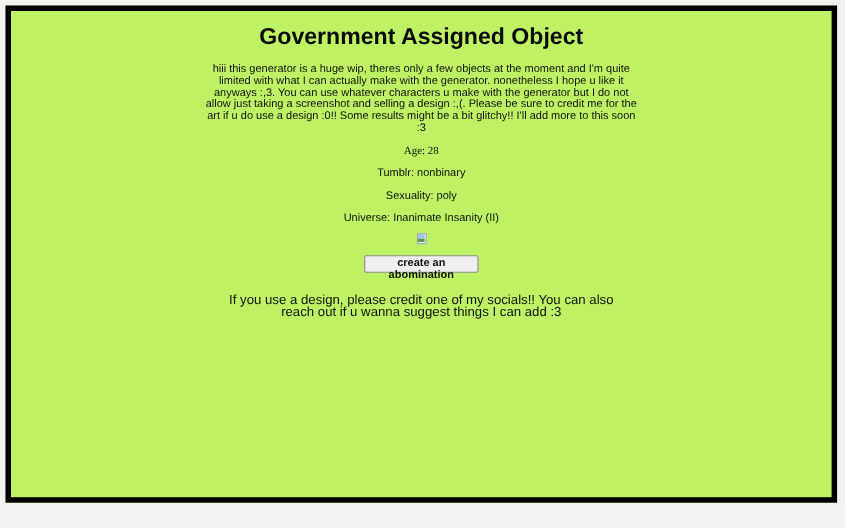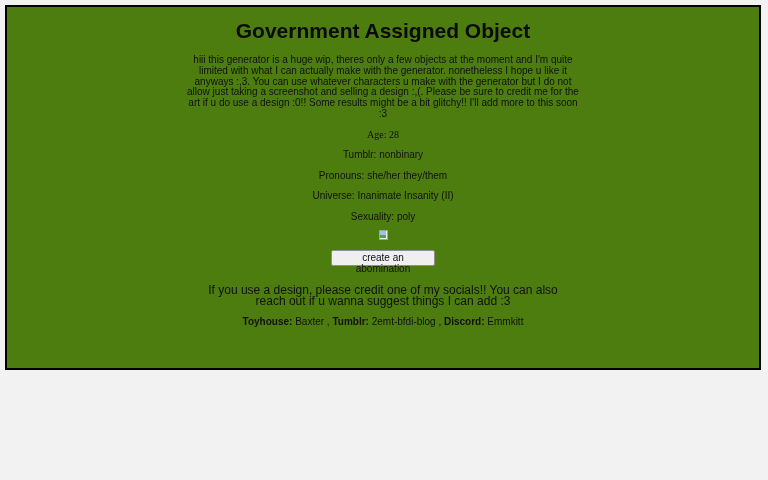--- a/index.html
+++ b/index.html
@@ -8,23 +8,23 @@
       width: 768px;
       height: 480px;
       background: #f2f2f2;
       overflow: hidden;
     }
     .page {
       position: absolute;
       left: 5px;
       top: 5px;
       width: 756px;
-      height: 365px;
-      background: #4d7c0f;
-      border: 2px solid #000000;
+      height: 452px;
+      background: #bef264;
+      border: 5px solid #000000;
       box-sizing: border-box;
       font-family: "Liberation Sans", sans-serif;
       color: #111;
       text-align: center;
     }
     .title {
       margin: 12px 0 0 0;
       font-size: 21px;
       font-weight: bold;
       line-height: 24px;
@@ -85,20 +85,21 @@
       line-height: 11px;
       padding: 1px 4px 2px 4px;
       background: #efefef;
       color: #111;
       border: 1px solid #8f8f8f;
       border-radius: 2px;
       height: 16px;
       box-sizing: border-box;
       width: 104px;
       cursor: pointer;
+      font-weight: bold;
     }
     .credit {
       width: 380px;
       margin: 9px auto 0 auto;
       font-size: 12px;
       line-height: 10.8px;
       color: #111;
     }
     .socials {
       margin-top: 10px;
@@ -111,37 +112,30 @@
 </head>
 <body>
 
 <div class="page">
   <h1 class="title">Government Assigned Object</h1>
 
   <p class="intro">hiii this generator is a huge wip, theres only a few objects at the moment and I'm quite limited with what I can actually make with the generator. nonetheless I hope u like it anyways :,3. You can use whatever characters u make with the generator but I do not allow just taking a screenshot and selling a design :,(. Please be sure to credit me for the art if u do use a design :0!! Some results might be a bit glitchy!! I'll add more to this soon :3</p>
 
   <p class="attr attr-age">Age: 28</p>
   <p class="attr">Tumblr: nonbinary</p>
-  <p class="attr">Pronouns: she/her they/them</p>
+  <p class="attr">Sexuality: poly</p>
   <p class="attr">Universe: Inanimate Insanity (II)</p>
-  <p class="attr">Sexuality: poly</p>
 
   <div class="img-wrap">
     <div class="broken-img">
       <div class="frame"></div>
       <div class="sky"></div>
       <div class="hill"></div>
     </div>
   </div>
 
   <div class="btn-wrap">
     <button class="gen-btn">create an abomination</button>
   </div>
 
   <p class="credit">If you use a design, please credit one of my socials!! You can also reach out if u wanna suggest things I can add :3</p>
 
-  <div class="socials">
-    <b>Toyhouse:</b>
-    <span>Baxter</span><span> , </span><b>Tumblr:</b>
-    <span>2emt-bfdi-blog</span><span> , </span><b>Discord:</b>
-    <span>Emmkitt</span>
-  </div>
 </div>
 
 </body></html>

